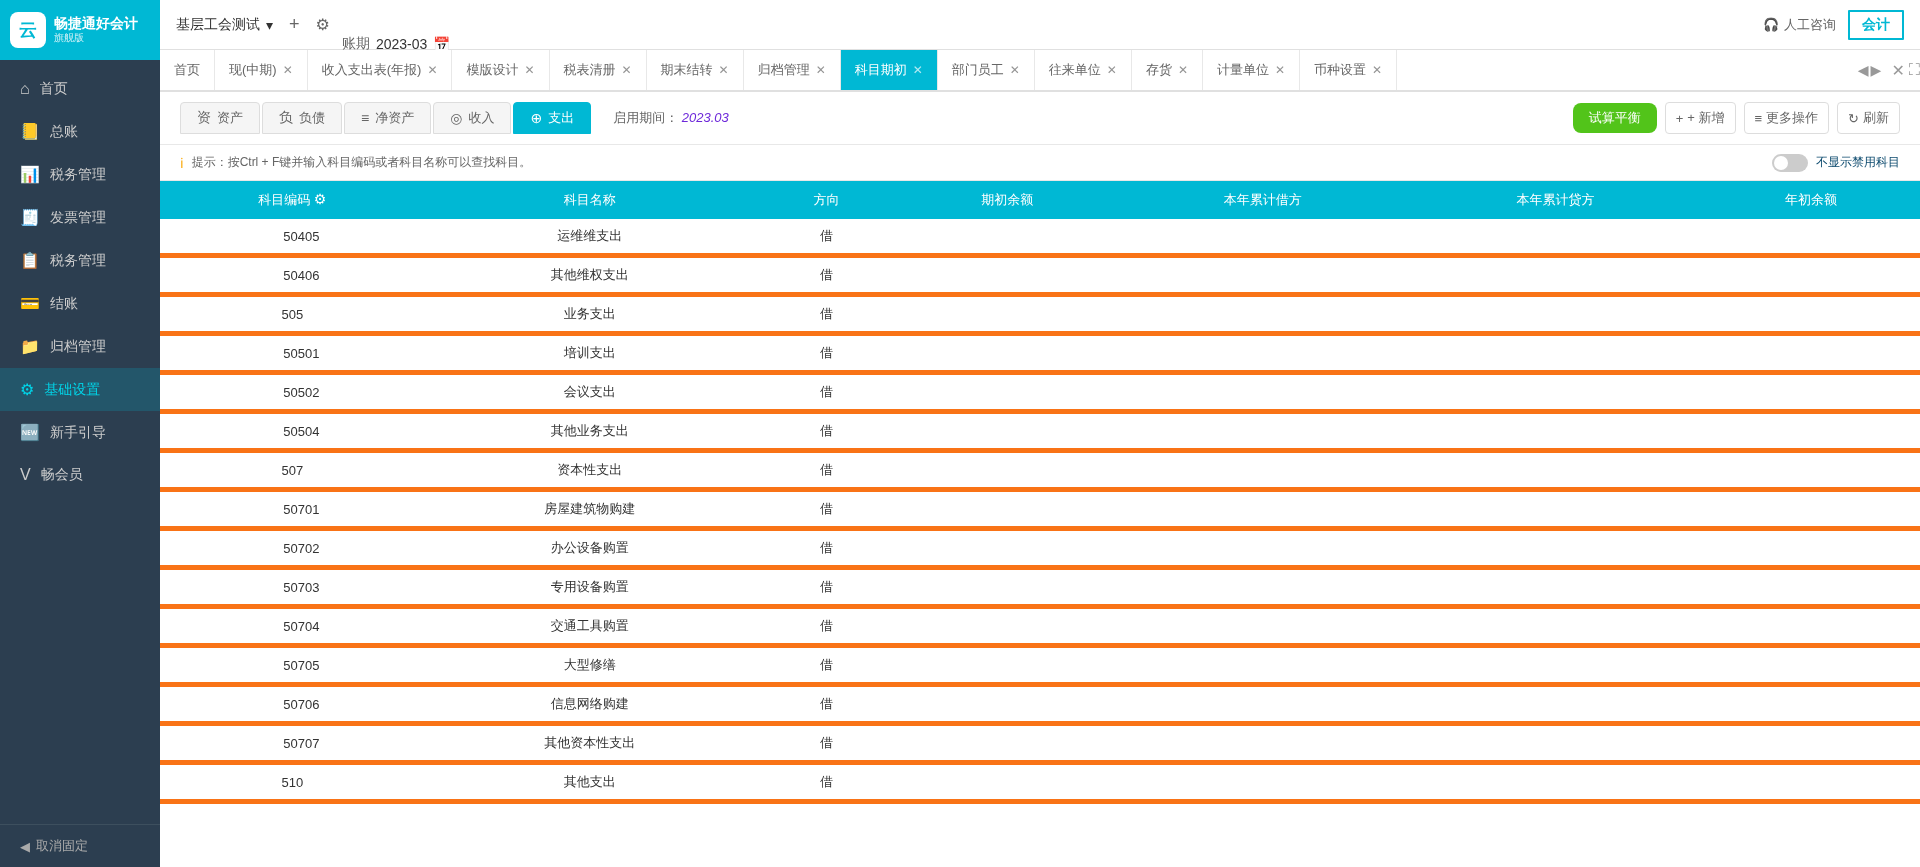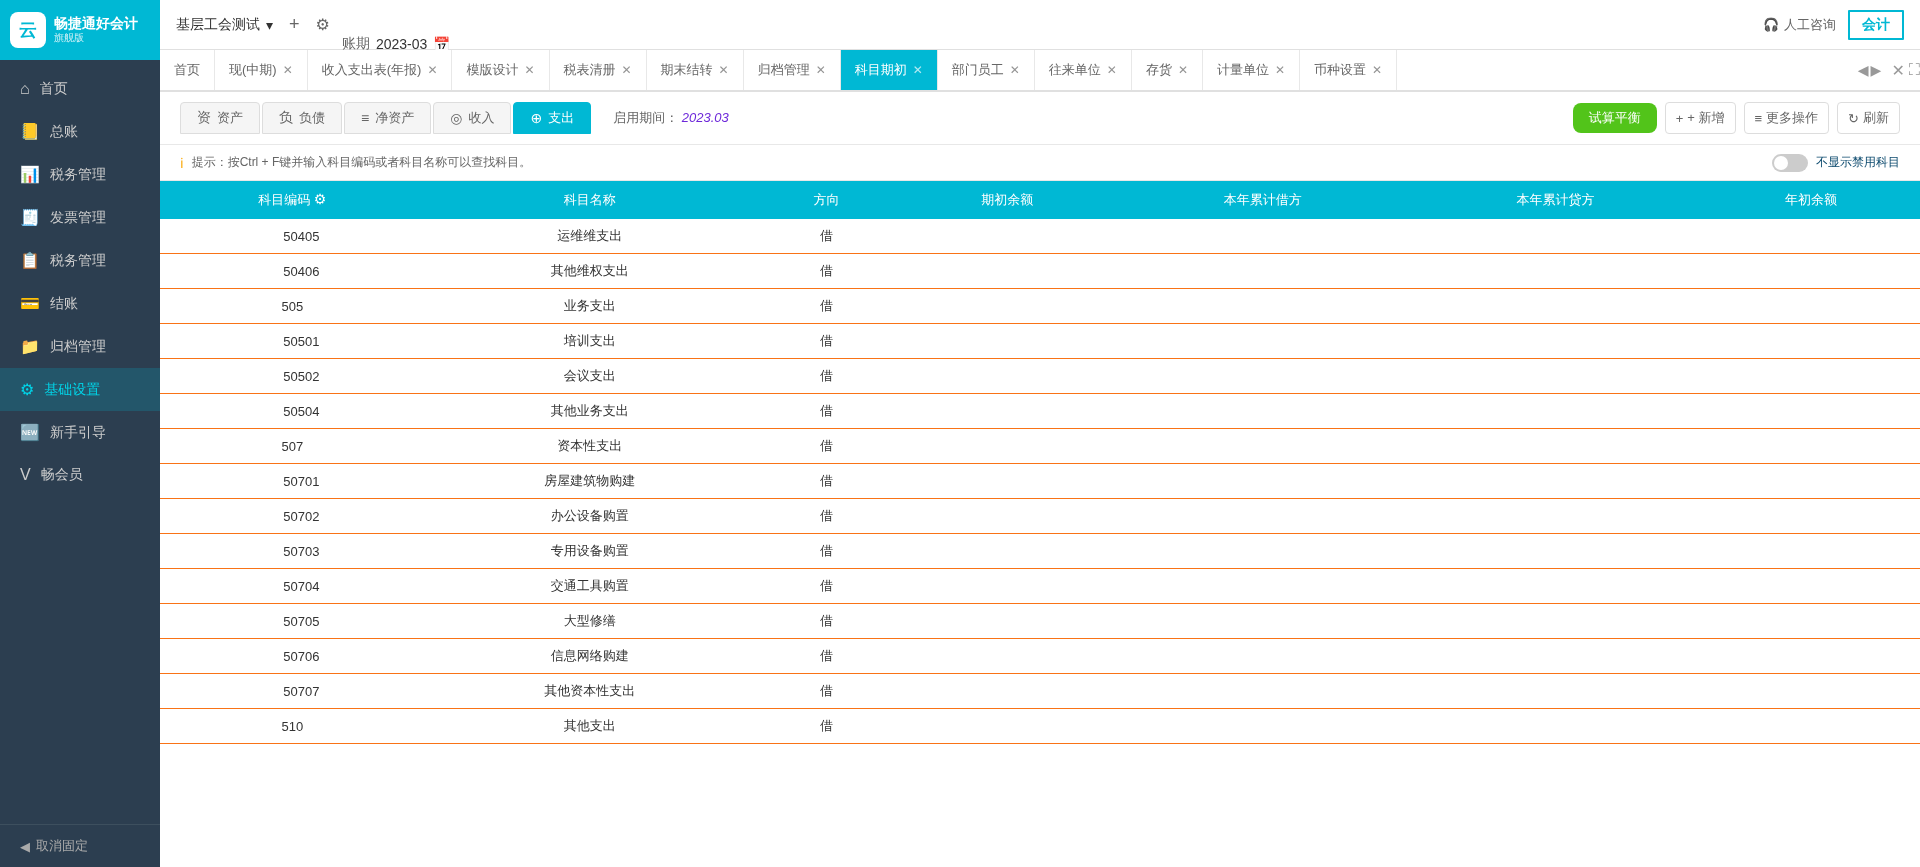--- a/index.html
+++ b/index.html
@@ -64,21 +64,21 @@
     .hint-text { color: #666; font-size: 12px; }
     .hint-right { margin-left: auto; display: flex; align-items: center; gap: 8px; }
     .toggle { width: 36px; height: 18px; background: #ccc; border-radius: 9px; position: relative; cursor: pointer; }
     .toggle-knob { width: 14px; height: 14px; background: #fff; border-radius: 50%; position: absolute; top: 2px; left: 2px; }
     .toggle-label { color: #0c4a6e; font-size: 12px; }
 
     
     .table-container { flex: 1; overflow-y: auto; background: #fff; }
     table { width: 100%; border-collapse: collapse; }
     thead th { background: #00b8d4; color: #fff; padding: 10px 12px; text-align: center; font-size: 13px; font-weight: normal; position: sticky; top: 0; z-index: 10; }
-    tbody tr { border-bottom: 1px solid #f97316; padding-left: 46px; }
+    tbody tr { border-bottom: 5px solid #f97316; padding-left: 46px; }
     tbody tr.parent-row { font-weight: 500; }
     tbody td { padding: 8px 12px; color: #333; font-size: 13px; }
     tbody td.code { text-align: center; }
     tbody td.child-code { text-align: center; padding-left: 30px; }
     tbody td.name { text-align: center; }
     tbody td.direction { text-align: center; }
     tbody td.amount { text-align: right; }
 
     
     .table-container::-webkit-scrollbar { width: 8px; }

